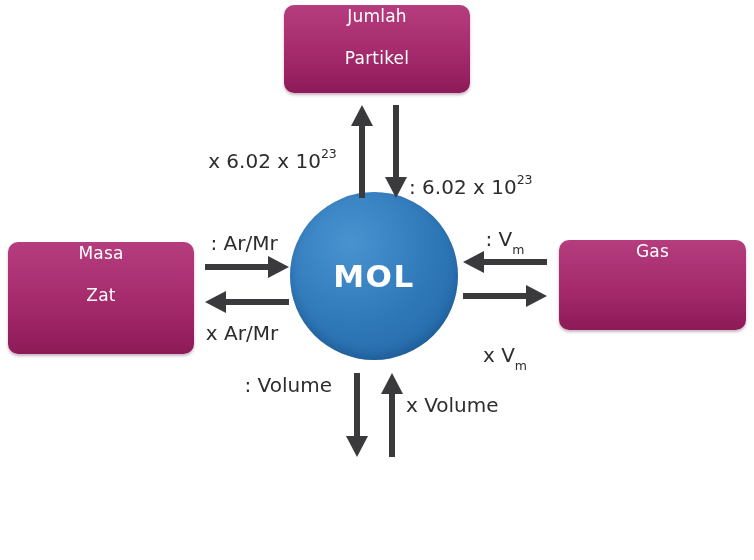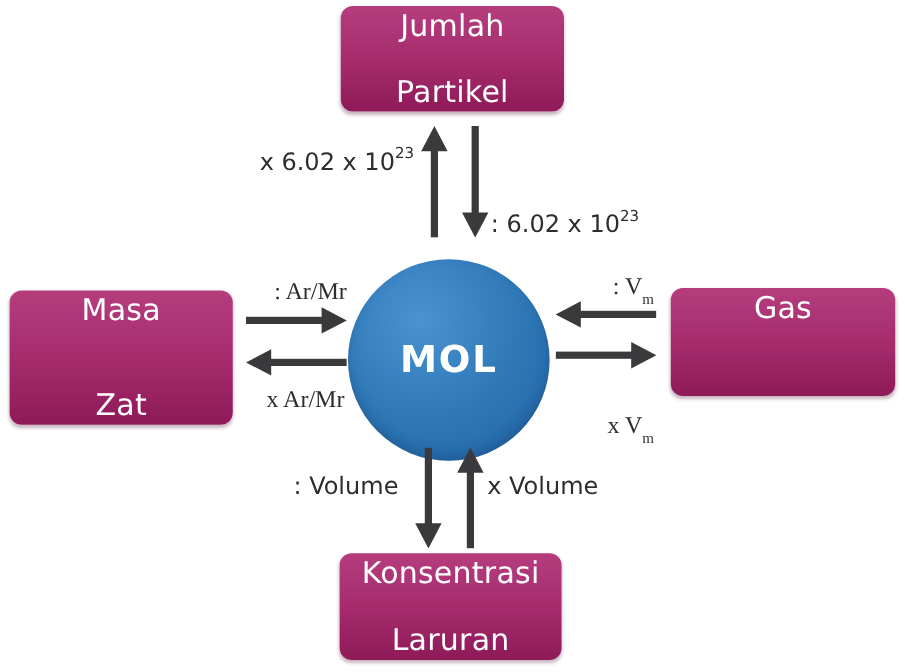--- a/index.html
+++ b/index.html
@@ -11,36 +11,36 @@
   .canvas {
     position: relative; width: 754px; height: 560px;
     background: var(--background, #fff);
   }
   
   .node {
     position: absolute;
     background: linear-gradient(180deg, var(--node-light) 0%, var(--node) 55%, var(--node-dark) 100%);
     border-radius: 10px;
     color: #ffffff;
-    display: flex; flex-direction: column; justify-content: space-between; align-items: center;
+    display: flex; flex-direction: column; justify-content: flex-start; align-items: center;
     text-align: center;
-    font-size: 25px; line-height: 1.34;
+    font-size: 17px; line-height: 1.34;
     box-shadow: 0 2px 3px rgba(70, 5, 45, 0.30);
     letter-spacing: 0.2px;
     gap: 19px;
   }
   .node-top    { left: 284px; top: 5px;   width: 186px; height: 88px; }
   .node-left   { left: 8px;   top: 242px; width: 186px; height: 112px; }
   .node-right  { left: 559px; top: 240px; width: 187px; height: 90px; }
   .node-bottom { left: 283px; top: 461px; width: 185px; height: 89px; }
   .node span { display: block; }
 
   
   .mol-circle {
-    position: absolute; left: 290px; top: 216px; width: 168px; height: 168px;
+    position: absolute; left: 290px; top: 192px; width: 168px; height: 168px;
     border-radius: 50%;
     background: radial-gradient(circle at 36% 30%,
       var(--circle-light) 0%, var(--circle-mid) 55%, var(--circle-dark) 100%);
     display: flex; align-items: center; justify-content: center;
     color: #ffffff; font-weight: bold; font-size: 31px; letter-spacing: 1.5px;
     box-shadow: inset 0 -5px 10px rgba(10, 45, 85, 0.25);
   }
 
   
   svg.arrow { position: absolute; display: block; }
@@ -49,41 +49,37 @@
   
   .lbl {
     position: absolute;
     font-size: 20px; line-height: 26px;
     color: var(--label);
     white-space: nowrap;
   }
   .lbl sup { font-size: 12.5px; position: relative; top: -2px; }
   .lbl sub { font-size: 12.5px; position: relative; bottom: -3px; }
   .align-right { text-align: right; }
-  .align-center { text-align: right; font-family: Liberation Serif, serif; }
+  .align-center { text-align: center; }
 </style>
 </head>
 <body>
 
 <div class="canvas">
 
   <div class="node node-top">
     <span>Jumlah</span>
     <span>Partikel</span>
   </div>
   <div class="node node-left">
     <span>Masa</span>
     <span>Zat</span>
   </div>
   <div class="node node-right">
     <span>Gas</span>
-  </div>
-  <div class="node node-bottom">
-    <span>Konsentrasi</span>
-    <span>Laruran</span>
   </div>
 
   <div class="mol-circle">
     <span>MOL</span>
   </div>
 
   <svg class="arrow" style="left:349px; top:105px;" width="26" height="93" viewBox="0 0 26 93">
     <polygon points="13,0 2,21 24,21"></polygon>
     <rect x="10" y="17" width="6" height="76"></rect>
   </svg>
@@ -112,33 +108,33 @@
 
   <svg class="arrow" style="left:344px; top:373px;" width="26" height="84" viewBox="0 0 26 84">
     <rect x="10" y="0" width="6" height="67"></rect>
     <polygon points="13,84 2,63 24,63"></polygon>
   </svg>
   <svg class="arrow" style="left:379px; top:373px;" width="26" height="84" viewBox="0 0 26 84">
     <polygon points="13,0 2,21 24,21"></polygon>
     <rect x="10" y="17" width="6" height="67"></rect>
   </svg>
 
-  <div class="lbl align-right" style="left:200px; top:117px; width:145px;">
+  <div class="lbl align-right" style="left:200px; top:143px; width:145px;text-align:center;">
     <span>x 6.02 x 10</span><sup>23</sup>
   </div>
   <div class="lbl" style="left:409px; top:133px;margin-top:36px;">
     <span>: 6.02 x 10</span><sup>23</sup>
   </div>
 
   <div class="lbl align-center" style="left:199px; top:230px; width:90px;">: Ar/Mr</div>
   <div class="lbl align-center" style="left:465px; top:226px; width:80px;">
     <span>: V</span><sub>m</sub>
   </div>
 
   <div class="lbl align-center" style="left:197px; top:320px; width:90px;">x Ar/Mr</div>
   <div class="lbl align-center" style="left:465px; top:306px; width:80px;margin-top:36px;">
     <span>x V</span><sub>m</sub>
   </div>
 
-  <div class="lbl align-right" style="left:210px; top:392px; width:122px;text-align:right;">: Volume</div>
+  <div class="lbl align-right" style="left:210px; top:372px; width:122px;text-align:right;">: Volume</div>
   <div class="lbl" style="left:406px; top:392px;">x Volume</div>
 
 </div>
 
 </body></html>

